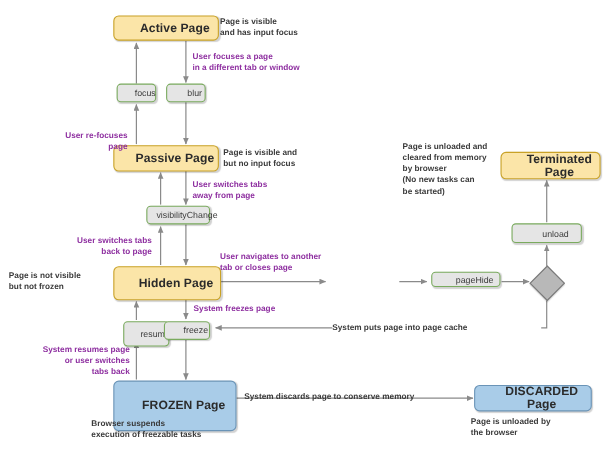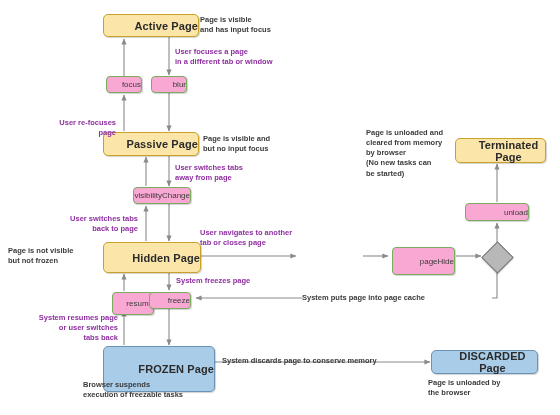--- a/index.html
+++ b/index.html
@@ -23,41 +23,41 @@
     top: 0;
     width: 560px;
     height: 415px;
     pointer-events: none;
   }
   .node {
     position: absolute;
     box-sizing: border-box;
     display: flex;
     align-items: center;
-    justify-content: flex-end;
+    justify-content: center;
     text-align: center;
     border-radius: 5px;
     border: 1px solid #7f7f7f;
     box-shadow: 1px 1px 1px rgba(0,0,0,0.18);
     padding-left: 16px;
   }
   .state {
     background: #fbe5a8;
     border-color: #c9a227;
     font-weight: bold;
     font-size: 11px;
     color: #2b2b2b;
     letter-spacing: 0.1px;
   }
   .state.blue {
     background: #a9cce8;
     border-color: #6a94b7;
   }
   .event {
-    background: #f9a8d4;
+    background: #e5e5e5;
     border-color: #7aab5e;
     font-size: 8px;
     color: #3b3b3b;
     border-radius: 4px;
   }
   .diamond {
     position: absolute;
     background: #b8b8b8;
     border: 1px solid #7a7a7a;
     transform: rotate(45deg);
@@ -168,21 +168,21 @@
 
   <div class="node event" style="left:112px; top:292px; width:42px; height:23px;">
     <span>resume</span>
   </div>
 
   <div class="node event" style="left:149px; top:292px; width:42px; height:17px;">
     <span>freeze</span>
   </div>
 
 
-  <div class="node event" style="left:392px; top:247px; width:63px; height:28px;">
+  <div class="node event" style="left:392px; top:247px; width:63px; height:14px;">
     <span>pageHide</span>
   </div>
 
   <div class="node event" style="left:465px; top:203px; width:64px; height:18px;">
     <span>unload</span>
   </div>
 
   <div class="diamond" style="left:486px; top:246px; width:21px; height:21px;"></div>
 
   <div class="note center" style="left:200px; top:15px; width:124px;">Page is visible<br>and has input focus</div>

